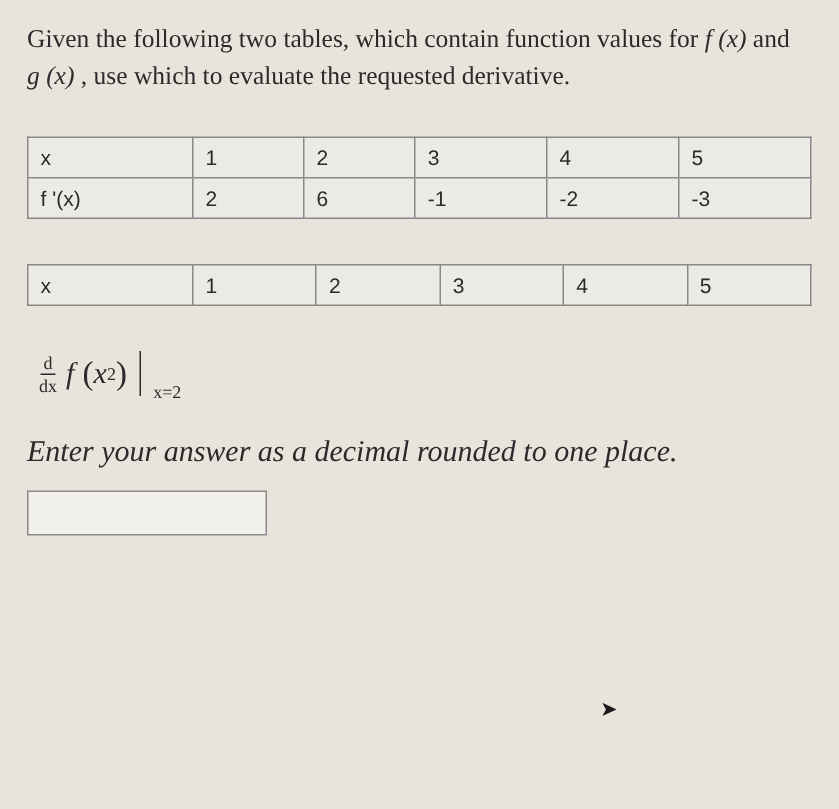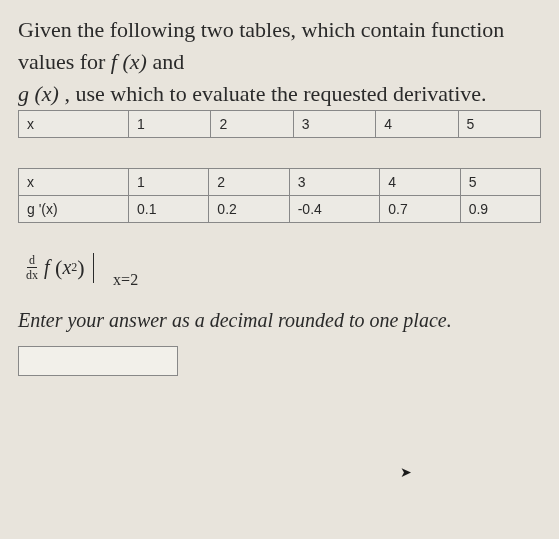--- a/index.html
+++ b/index.html
@@ -6,22 +6,23 @@
   body {
     width: 559px;
     height: 539px;
     background: #e8e4dc;
     font-family: Georgia, 'Times New Roman', serif;
     color: #2a2a2a;
     padding: 14px 18px;
     position: relative;
   }
   .question-text {
-    font-size: 22px;
+    font-size: 17px;
     line-height: 1.45;
+    margin-bottom: 28px;
   }
   .ital { font-style: italic; font-family: 'Times New Roman', serif; }
   table {
     border-collapse: collapse;
     width: 100%;
     margin-bottom: 30px;
     font-family: Arial, sans-serif;
     font-size: 14px;
     background: #eceae4;
   }
@@ -53,24 +54,24 @@
   .paren { font-size: 22px; }
   .sup { font-size: 12px; vertical-align: super; }
   .bar {
     display: inline-block;
     border-left: 1.5px solid #2a2a2a;
     height: 30px;
     margin-left: 3px;
     position: relative;
   }
   .sub {
-    font-size: 16px;
+    font-size: 12px;
     position: relative;
     top: 12px;
-    left: 19px;
+    left: 8px;
     text-align: center;
   }
   .instruction {
     font-style: italic;
     font-size: 20px;
     margin-bottom: 14px;
   }
   .answer-box {
     width: 160px;
     height: 30px;
@@ -98,40 +99,40 @@
 <table>
   <tbody>
       <tr>
     <td>x</td>
     <td>1</td>
     <td>2</td>
     <td>3</td>
     <td>4</td>
     <td>5</td>
   </tr>
+  <tr>
+    <td>f '(x)</td>
+    <td>2</td>
+    <td>6</td>
+    <td>-1</td>
+    <td>-2</td>
+    <td>-3</td>
+  </tr>
 </tbody>
   </table>
 
 <table>
   <tbody>
       <tr>
     <td>x</td>
     <td>1</td>
     <td>2</td>
     <td>3</td>
     <td>4</td>
     <td>5</td>
-  </tr>
-  <tr>
-    <td>g '(x)</td>
-    <td>0.1</td>
-    <td>0.2</td>
-    <td>-0.4</td>
-    <td>0.7</td>
-    <td>0.9</td>
   </tr>
 </tbody>
   </table>
 
 <div class="formula">
   <span class="frac">
     <span class="num">d</span>
     <span class="den">dx</span>
   </span>
   <span class="fn">f</span>

